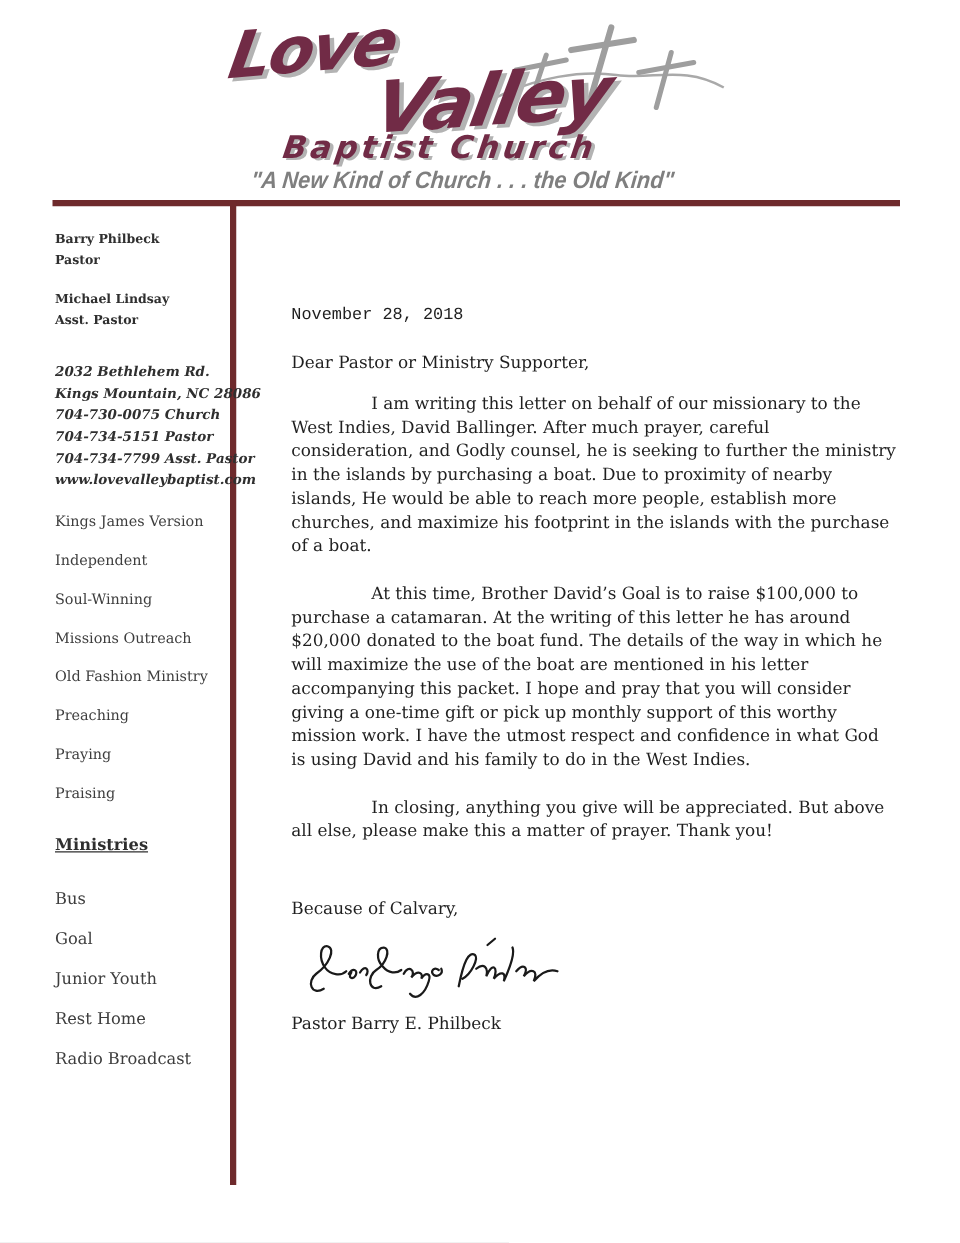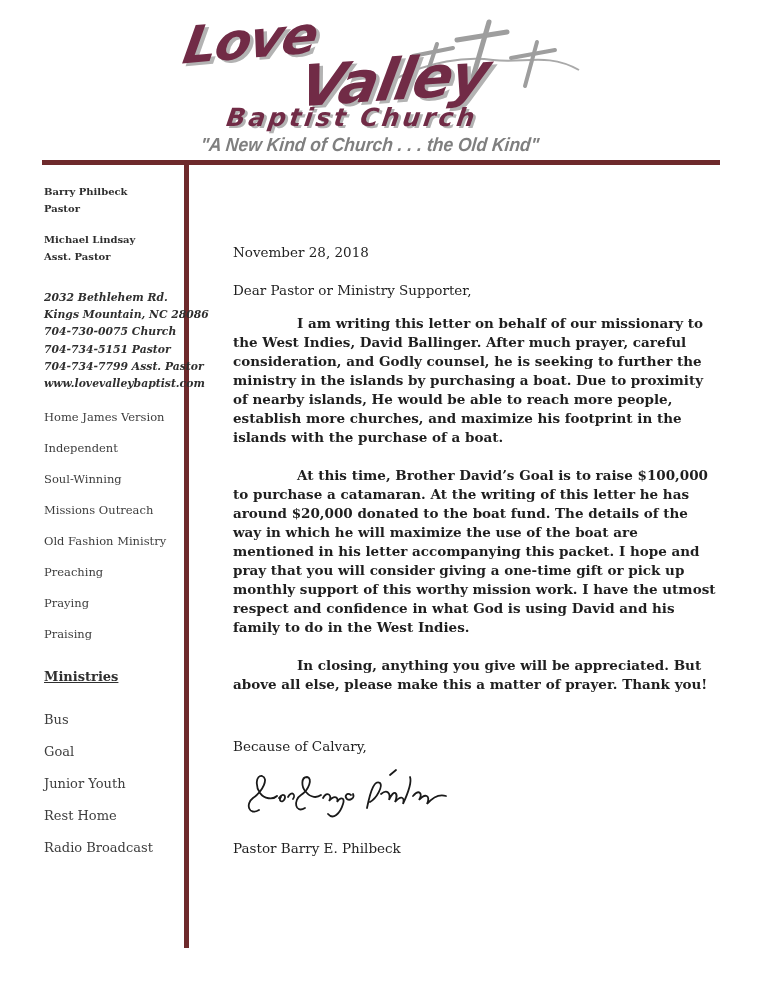--- a/index.html
+++ b/index.html
@@ -49,26 +49,26 @@
   .contact-block { position:absolute; left:0; top:289px; width:150px; font-weight:bold; font-size:10.8px; line-height:17.2px; color:#2f2f2f; }
   .contact-block div { white-space:nowrap;font-style:italic; }
   .distinctives { position:absolute; left:0; top:410px; width:150px; list-style:none; margin:0; padding:0; font-size:11.5px; color:#3d3d3d; }
   .distinctives li { height:31px; line-height:14px; }
   .ministries-heading { position:absolute; left:0; top:669px; font-size:13px; font-weight:bold; color:#2f2f2f; text-decoration:underline; }
   .ministries { position:absolute; left:0; top:713px; width:150px; list-style:none; margin:0; padding:0; font-size:13px; color:#3d3d3d; }
   .ministries li { height:32px; line-height:14px; }
 
   
   .letter { position:absolute; left:233px; top:243px; width:484px; font-size:13.5px; line-height:19px; color:#1f1f1f; }
-  .letter .date { margin:0 0 19px 0; }
+  .letter .date { margin:0 0 19px 0;font-family:Liberation Mono, monospace; }
   .letter .salutation { margin:0 0 14px 0; }
-  .letter p.body-par { margin:0 0 19px 0; text-indent:64px; text-align:left;font-weight:bold; }
+  .letter p.body-par { margin:0 0 19px 0; text-indent:64px; text-align:left; }
   .letter .closing { margin:43px 0 0 0; }
   .signature-wrap { margin:10px 0 0 10px; width:210px; height:55px; }
-  .signed-name { margin:18px 0 0 0; }
+  .signed-name { margin:8px 0 0 0; }
 </style>
 </head>
 <body>
 
 <div class="page">
 
   <div class="logo">
     <svg class="crosses" viewBox="0 0 185 80" fill="none">
       <path d="M2,64 C34,48 70,42 98,46 C128,50 152,38 184,56" stroke="#a9a9a9" stroke-width="2"></path>
       <path d="M42,30 L30,66" stroke="#9e9e9e" stroke-width="4" stroke-linecap="round"></path>
@@ -100,21 +100,21 @@
     <div class="contact-block">
       <div>2032 Bethlehem Rd.</div>
       <div>Kings Mountain, NC 28086</div>
       <div>704-730-0075 Church</div>
       <div>704-734-5151 Pastor</div>
       <div>704-734-7799 Asst. Pastor</div>
       <div>www.lovevalleybaptist.com</div>
     </div>
 
     <ul class="distinctives">
-      <li>Home James Version</li>
+      <li>Kings James Version</li>
       <li>Independent</li>
       <li>Soul-Winning</li>
       <li>Missions Outreach</li>
       <li>Old Fashion Ministry</li>
       <li>Preaching</li>
       <li>Praying</li>
       <li>Praising</li>
     </ul>
 
     <div class="ministries-heading">Ministries</div>

